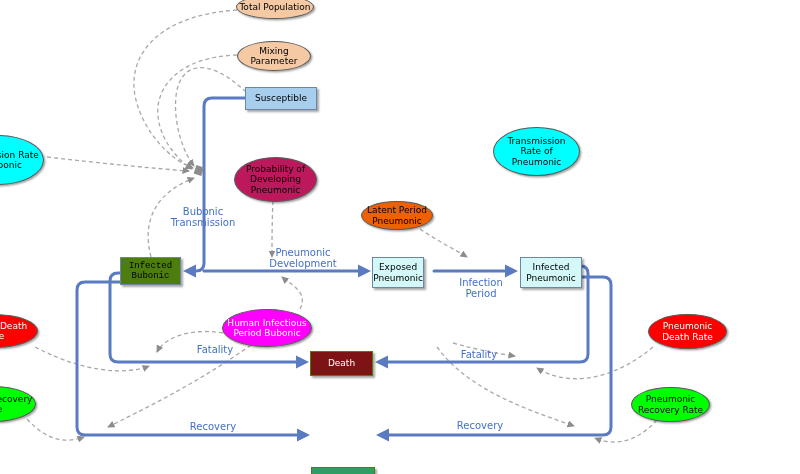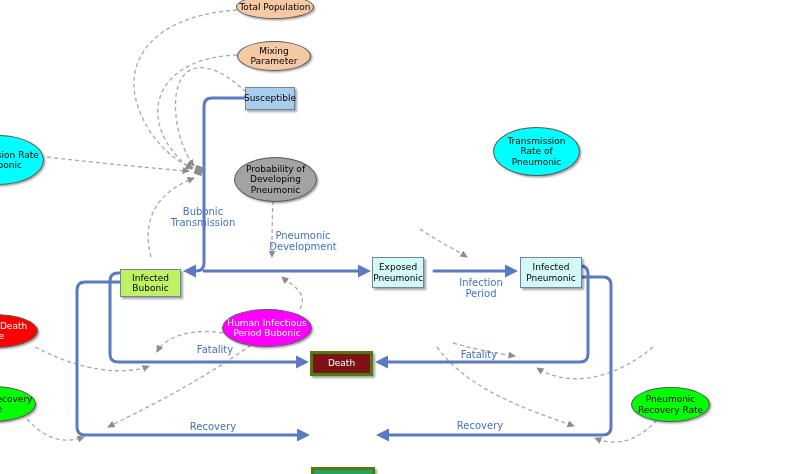--- a/index.html
+++ b/index.html
@@ -10,21 +10,21 @@
   }
   #wires { position:absolute; left:0; top:0; width:800px; height:474px; }
   .node {
     position:absolute; display:flex; align-items:center; justify-content:center;
     text-align:center; font-size:9px; line-height:10.5px; color:#000;
     box-shadow:1.5px 1.5px 2px rgba(0,0,0,0.35); box-sizing:border-box;
     padding:1px 2px; cursor:default;
   }
   .ellipse { border-radius:50%; border:1.4px solid #595959; }
   .stock   { border:1px solid #6d86a5; }
-  .sink    { border:3px solid #4d7c0f; }
+  .sink    { border:1px solid #4d7c0f; }
   .flabel {
     position:absolute; color:#4470c4; font-size:10px; line-height:10.5px;
     text-align:center; white-space:normal;
   }
 </style>
 </head>
 <body>
 
 <div id="canvas">
 
@@ -78,76 +78,82 @@
   </svg>
 
   <div class="node ellipse" style="left: 236px; top: -5px; width: 78px; height: 24px; background-color: rgb(246, 201, 165); color: rgb(0, 0, 0);">
     <span>Total Population</span>
   </div>
 
   <div class="node ellipse" style="left: 237px; top: 41px; width: 74px; height: 30px; background-color: rgb(246, 201, 165); color: rgb(0, 0, 0);">
     <span>Mixing Parameter</span>
   </div>
 
-  <div class="node stock" style="left: 245px; top: 87px; width: 50px; height: 23px; background-color: rgb(168, 206, 238); color: rgb(0, 0, 0);">
+  <div class="node stock" style="left: 245px; top: 87px; width: 72px; height: 23px; background-color: rgb(168, 206, 238); color: rgb(0, 0, 0);">
     <span>Susceptible</span>
   </div>
 
   <div class="node ellipse" style="left: -48px; top: 135px; width: 92px; height: 50px; background-color: rgb(0, 255, 255); color: rgb(0, 0, 0);">
     <span>Transmission Rate of Bubonic</span>
   </div>
 
   <div class="node ellipse" style="left: 493px; top: 127px; width: 87px; height: 49px; background-color: rgb(0, 255, 255); color: rgb(0, 0, 0);">
     <span>Transmission Rate of Pneumonic</span>
   </div>
 
-  <div class="node ellipse" style="left: 234px; top: 157px; width: 83px; height: 45px; background-color: #a3a3a3; color: rgb(0, 0, 0);">
+  <div class="node ellipse" style="left: 234px; top: 157px; width: 83px; height: 45px; background-color: #be185d; color: rgb(0, 0, 0);">
     <span>Probability of Developing Pneumonic</span>
   </div>
 
+  <div class="node ellipse" style="left: 361px; top: 201px; width: 72px; height: 29px; background-color: rgb(238, 96, 2); color: rgb(0, 0, 0);">
+    <span>Latent Period Pneumonic</span>
+  </div>
 
-  <div class="node stock" style="left: 120px; top: 269px; width: 61px; height: 28px; background-color: #bef264; color: rgb(0, 0, 0);">
+  <div class="node stock" style="left: 120px; top: 257px; width: 61px; height: 28px; background-color: #4d7c0f; color: rgb(0, 0, 0); font-family: Liberation Mono, monospace;">
     <span>Infected Bubonic</span>
   </div>
 
   <div class="node stock" style="left: 372px; top: 257px; width: 52px; height: 31px; background-color: rgb(212, 248, 248); color: rgb(0, 0, 0);">
     <span>Exposed Pneumonic</span>
   </div>
 
   <div class="node stock" style="left: 520px; top: 257px; width: 62px; height: 31px; background-color: rgb(212, 248, 248); color: rgb(0, 0, 0);">
     <span>Infected Pneumonic</span>
   </div>
 
   <div class="node ellipse" style="left: 222px; top: 309px; width: 90px; height: 38px; background-color: rgb(255, 0, 255); color: rgb(255, 255, 255);">
     <span>Human Infectious Period Bubonic</span>
   </div>
 
 
   <div class="node ellipse" style="left: -50px; top: 314px; width: 88px; height: 34px; background-color: rgb(255, 0, 0); color: rgb(255, 255, 255);">
     <span>Bubonic Death Rate</span>
   </div>
 
+  <div class="node ellipse" style="left: 648px; top: 314px; width: 79px; height: 35px; background-color: rgb(255, 0, 0); color: rgb(255, 255, 255);">
+    <span>Pneumonic Death Rate</span>
+  </div>
 
   <div class="node sink" style="left: 310px; top: 351px; width: 63px; height: 25px; background-color: rgb(125, 19, 21); color: rgb(255, 255, 255);">
     <span>Death</span>
   </div>
 
   <div class="node ellipse" style="left: -52px; top: 386px; width: 88px; height: 36px; background-color: rgb(0, 255, 0); color: rgb(0, 0, 0);">
     <span>Bubonic Recovery Rate</span>
   </div>
 
   <div class="node ellipse" style="left: 631px; top: 387px; width: 79px; height: 35px; background-color: rgb(0, 255, 0); color: rgb(0, 0, 0);">
     <span>Pneumonic Recovery Rate</span>
   </div>
 
   <div class="node sink" style="left: 311px; top: 423px; width: 64px; height: 25px; background-color: rgb(46, 158, 99); color: rgb(255, 255, 255); margin-top: 44px;">
     <span>Recovered</span>
   </div>
 
   <div class="flabel" style="left:161px;top:207px;width:84px">Bubonic Transmission</div>
-  <div class="flabel" style="left:262px;top:231px;width:82px">Pneumonic Development</div>
+  <div class="flabel" style="left:262px;top:248px;width:82px">Pneumonic Development</div>
   <div class="flabel" style="left:451px;top:278px;width:60px">Infection Period</div>
   <div class="flabel" style="left:185px;top:345px;width:60px">Fatality</div>
   <div class="flabel" style="left:449px;top:350px;width:60px">Fatality</div>
   <div class="flabel" style="left:183px;top:422px;width:60px">Recovery</div>
   <div class="flabel" style="left:450px;top:421px;width:60px">Recovery</div>
 
 </div>
 
 </body></html>

